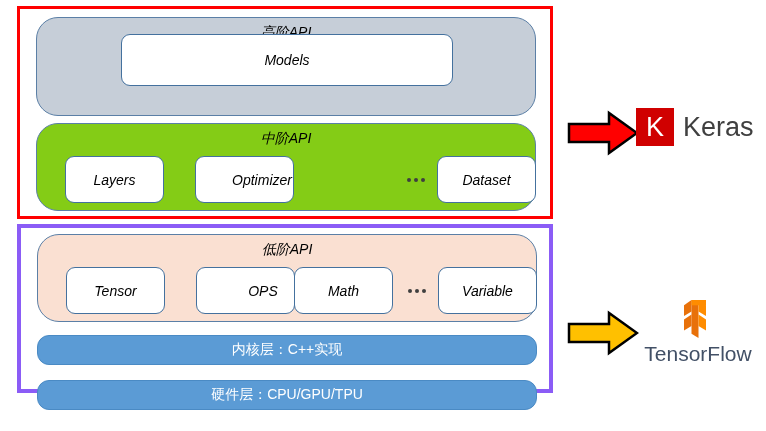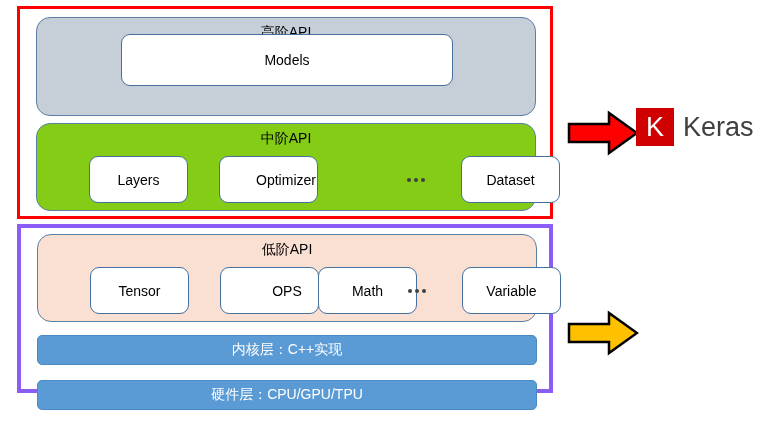--- a/index.html
+++ b/index.html
@@ -40,22 +40,23 @@
     top: 224px;
     width: 536px;
     height: 169px;
     border: 4px solid #8b5cf6;
   }
 
   
   .band {
     position: absolute;
     box-sizing: border-box;
-    border-radius: 14px;
+    border-radius: 22px;
     border: 1px solid #5b7fa6;
+    font-style: italic;
   }
   .band-high {
     left: 16px;
     top: 8px;
     width: 500px;
     height: 99px;
     background: #c6ced8;
   }
   .band-mid {
     left: 16px;
@@ -101,21 +102,20 @@
   .cell-models {
     left: 84px;
     top: 16px;
     width: 332px;
     height: 52px;
   }
   .row-cell {
     top: 32px;
     width: 99px;
     height: 47px;
-    margin-left: 24px;
   }
   .rc1 { left: 28px; }
   .rc2 { left: 158px; padding-left: 35px; }
   .rc3 { left: 256px; }
   .rc4 { left: 400px; }
 
   .dots {
     position: absolute;
     left: 363px;
     top: 44px;
@@ -136,21 +136,21 @@
 
   
   .bluebar {
     position: absolute;
     box-sizing: border-box;
     left: 16px;
     width: 500px;
     height: 30px;
     background: #5b9bd5;
     border: 1px solid #4a8ac4;
-    border-radius: 5px;
+    border-radius: 12px;
     display: flex;
     align-items: center;
     justify-content: center;
     color: #ffffff;
     font-size: 14px;
     white-space: nowrap;
   }
   .bar-kernel { top: 107px; }
   .bar-hw     { top: 152px; }
 
@@ -268,14 +268,27 @@
     <div class="keras-mark">K</div>
     <div class="keras-word">Keras</div>
   </div>
 
   <div class="arrow arrow-tf">
     <svg viewBox="0 0 72 46" width="72" height="46" xmlns="http://www.w3.org/2000/svg">
       <polygon points="2,14 42,14 42,3 70,23 42,43 42,32 2,32" fill="#ffc000" stroke="#000000" stroke-width="2.5" stroke-linejoin="miter"></polygon>
     </svg>
   </div>
 
+  <div class="tf-brand">
+    <svg class="tf-mark" viewBox="0 0 128 42" xmlns="http://www.w3.org/2000/svg">
+
+      <polygon points="57.5,2 57.5,13.5 50,18 50,7.3" fill="#e8710a"></polygon>
+      <polygon points="57.5,16.5 57.5,28 50,32.6 50,21.6" fill="#e8710a"></polygon>
+      <polygon points="57.5,2 64.5,6.2 64.5,40 57.5,35.8" fill="#e8710a"></polygon>
+
+      <polygon points="64.5,2 64.5,13.5 72,18 72,7.3" fill="#ff8c00"></polygon>
+      <polygon points="64.5,16.5 64.5,28 72,32.6 72,21.6" fill="#ff8c00"></polygon>
+      <polygon points="57.5,2 72,2 72,7.3 57.5,7.3" fill="#ff8c00"></polygon>
+    </svg>
+    <div class="tf-word">TensorFlow</div>
+  </div>
 
 </div>
 
 </body></html>

